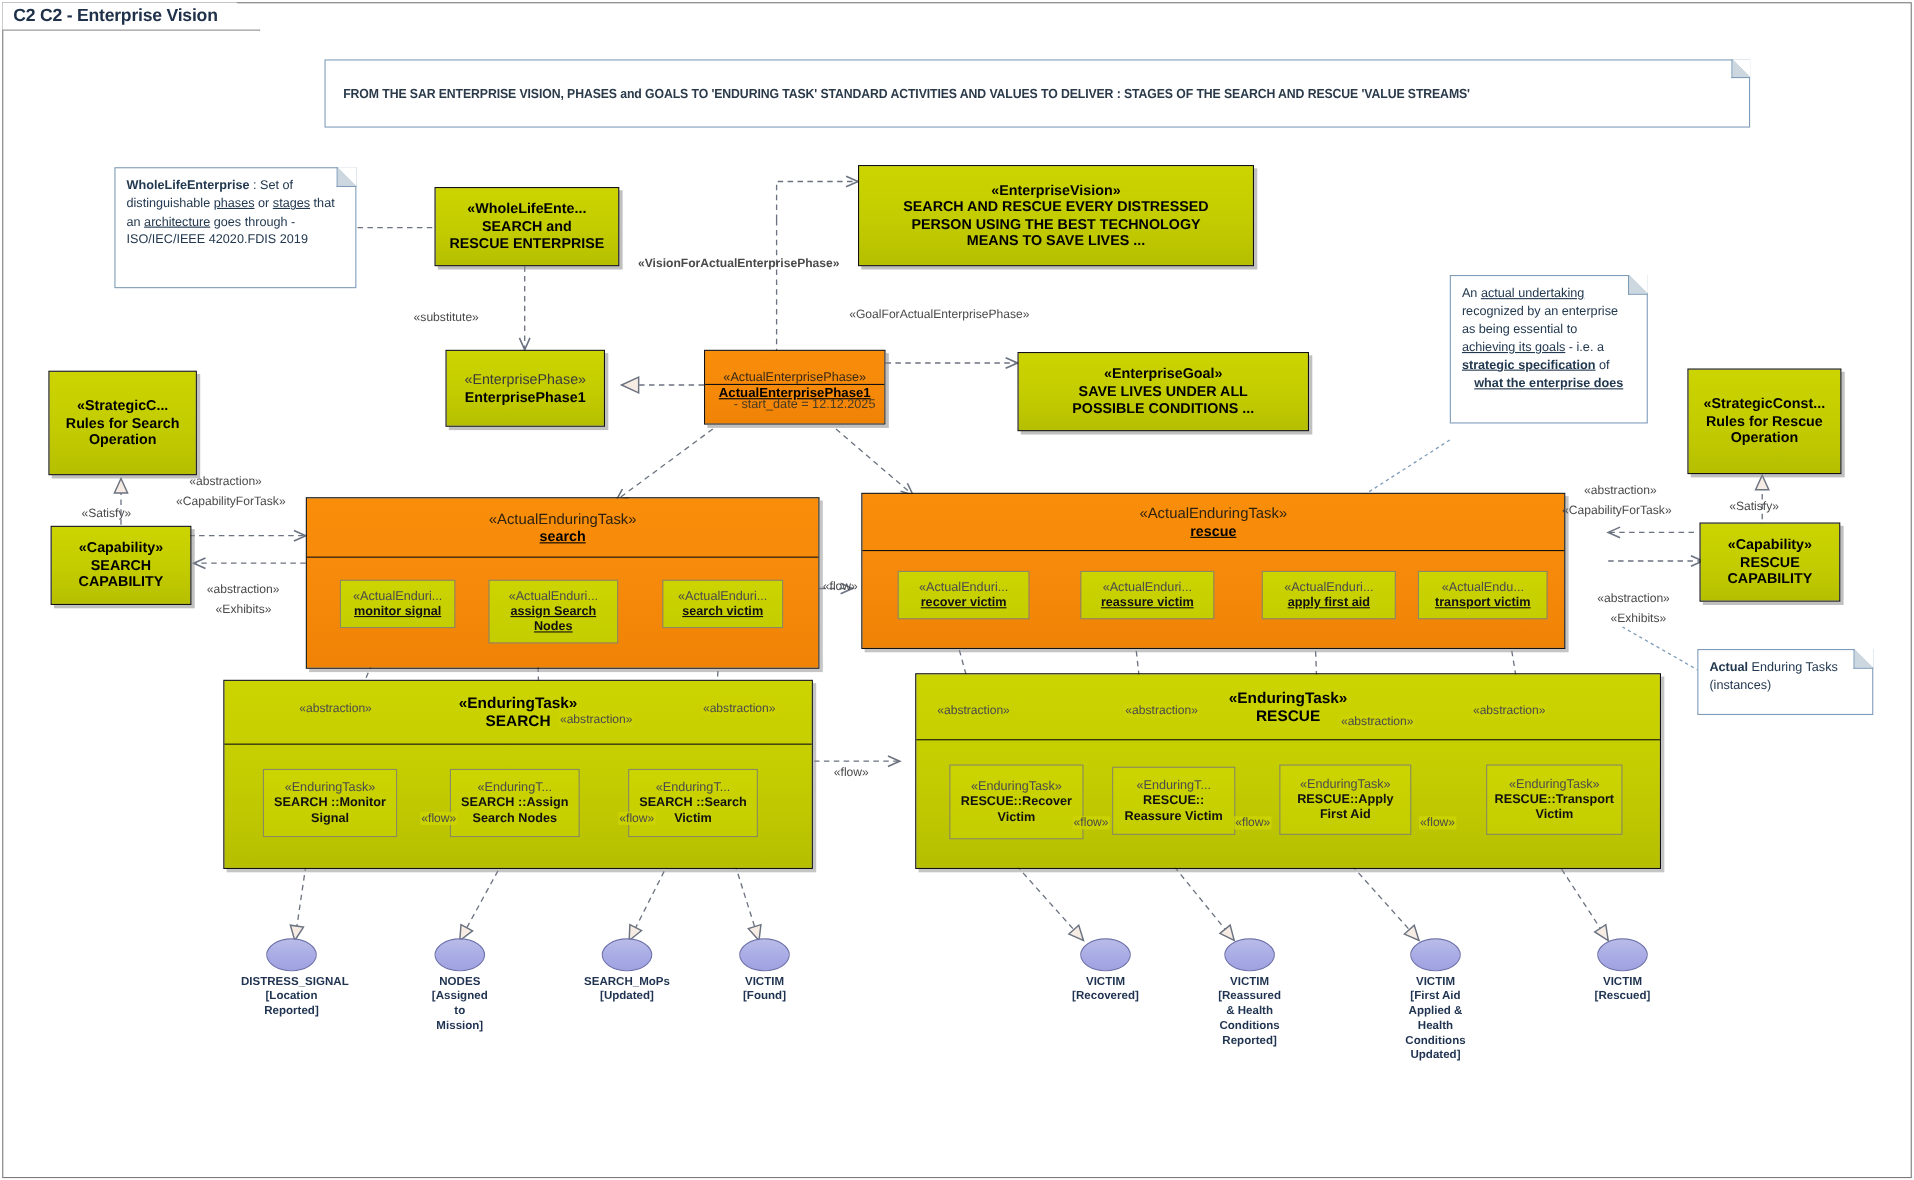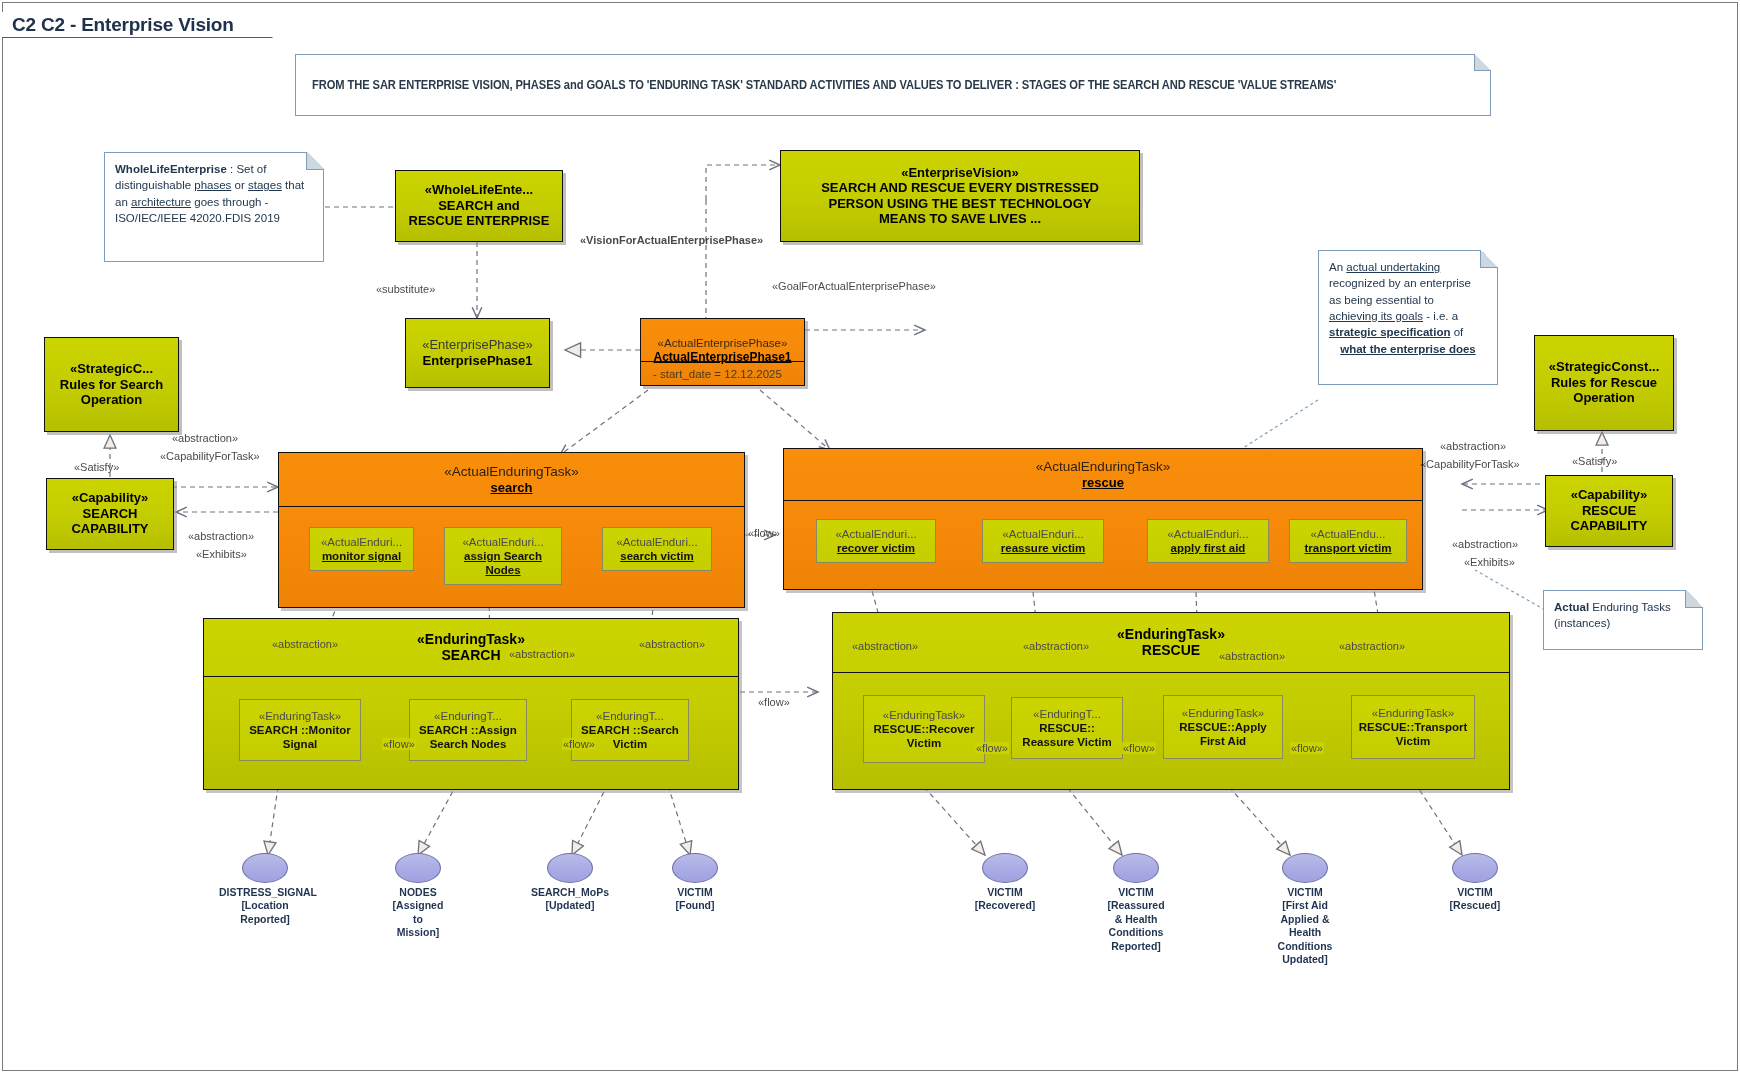--- a/index.html
+++ b/index.html
@@ -28,24 +28,23 @@
     border: 1px solid #7b7b7b;
   }
   #diagram-tab {
     position: absolute; left: 2px; top: 2px;
     height: 26px;
     padding: 0 38px 0 10px;
     background: #ffffff;
     border: 1px solid #5a5a5a;
     border-top: none; border-left: none;
     display: flex; align-items: center;
-    font-size: 19px; font-weight: bold; color: #20314a;
+    font-size: 16px; font-weight: bold; color: #20314a;
     letter-spacing: -0.2px;
     clip-path: polygon(0 0, calc(100% - 22px) 0, 100% 100%, 0 100%);
-    margin-top: 10px;
   }
   
   .node { position: absolute; }
   .classbox {
     border: 1.5px solid #111;
     box-shadow: 3px 3px 0 rgba(140,140,140,0.55);
     display: flex; flex-direction: column;
     align-items: center; justify-content: center;
     text-align: center;
     color: #000;
@@ -229,21 +228,21 @@
 
       <path d="M352,728 L400,728" stroke-dasharray="5,4" marker-end="url(#openArrow)"></path>
       <path d="M547,728 L594,728" stroke-dasharray="5,4" marker-end="url(#openArrow)"></path>
 
       <path d="M948,728 L975,728" stroke-dasharray="5,4" marker-end="url(#openArrow)"></path>
       <path d="M1088,728 L1122,728" stroke-dasharray="5,4" marker-end="url(#openArrow)"></path>
       <path d="M1228,728 L1290,728" stroke-dasharray="5,4" marker-end="url(#openArrow)"></path>
     </g>
   </svg>
 
-  <div class="banner fold" style="left:295px; top:54px; width:1196px; height:62px;">
+  <div class="banner fold" style="left:295px; top:54px; width:1296px; height:62px;">
     <div class="inner">FROM THE SAR ENTERPRISE VISION, PHASES and GOALS TO  'ENDURING TASK' STANDARD ACTIVITIES AND VALUES TO DELIVER : STAGES OF THE SEARCH AND RESCUE 'VALUE STREAMS'</div>
   </div>
 
   <div class="note fold" style="left:104px; top:152px; width:220px; height:110px;">
     <div><span class="b">WholeLifeEnterprise</span><span> : Set of</span></div>
     <div>
       <span>distinguishable </span><span class="u">phases</span><span> or </span><span class="u">stages</span><span> that</span>
     </div>
     <div>
       <span>an </span><span class="u">architecture</span><span> goes through -</span>
@@ -279,23 +278,28 @@
   </div>
 
   <div class="node classbox green" style="left:405px; top:318px; width:145px; height:70px;">
     <div class="stereo" style="font-weight:normal;color:#3a3a3a;">«EnterprisePhase»</div>
     <div class="nm">EnterprisePhase1</div>
   </div>
 
   <div class="node classbox orange" style="left:640px; top:318px; width:165px; height:68px; justify-content:flex-start; padding-top:6px;">
     <div class="stereo" style="font-weight:normal;color:#3a2a16;font-size:11.5px;margin-top:12px;">«ActualEnterprisePhase»</div>
     <div class="nm" style="font-size:12px;text-decoration:underline;">ActualEnterprisePhase1</div>
-    <div style="position:absolute;left:0;right:0;bottom:0;height:24px;border-top:1.5px solid #111;display:flex;align-items:center;padding-left:12px;font-size:11.5px;color:#4a3a22;">-     start_date = 12.12.2025</div>
-  </div>
-
+    <div style="position:absolute;left:0;right:0;bottom:0;height:36px;border-top:1.5px solid #111;display:flex;align-items:center;padding-left:26px;font-size:11.5px;color:#4a3a22;">-     start_date = 12.12.2025</div>
+  </div>
+
+  <div class="node classbox green" style="left:925px; top:320px; width:265px; height:72px;">
+    <div class="stereo">«EnterpriseGoal»</div>
+    <div class="nm">SAVE LIVES UNDER ALL</div>
+    <div class="nm">POSSIBLE CONDITIONS ...</div>
+  </div>
 
   <div class="node classbox green" style="left:44px; top:337px; width:135px; height:95px;text-align:center;">
     <div class="stereo">«StrategicC...</div>
     <div class="nm">Rules for Search</div>
     <div class="nm">Operation</div>
   </div>
 
   <div class="node classbox green" style="left:1534px; top:335px; width:140px; height:96px;">
     <div class="stereo">«StrategicConst...</div>
     <div class="nm">Rules for Rescue</div>

